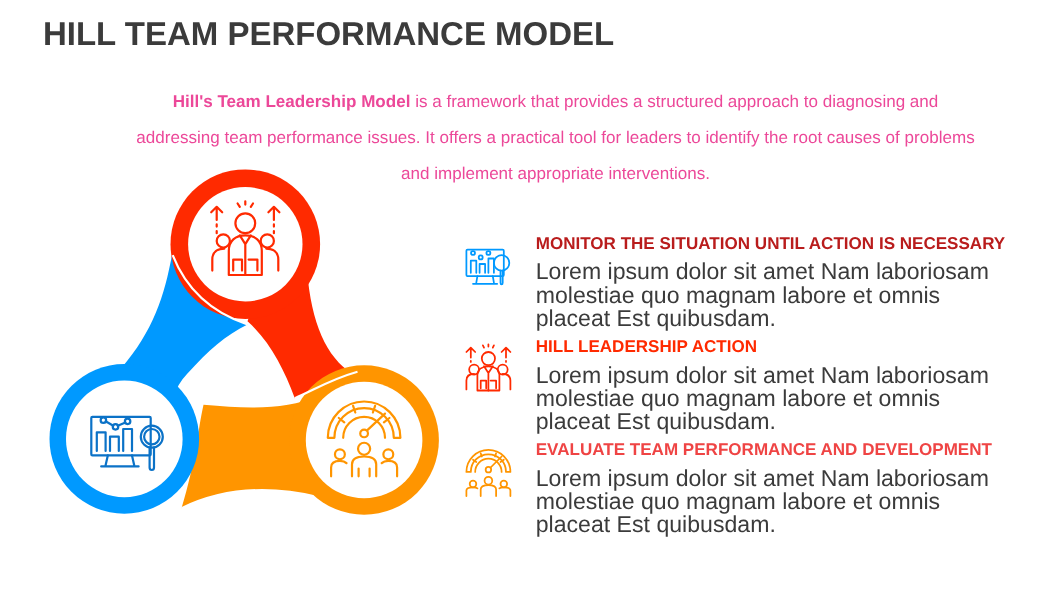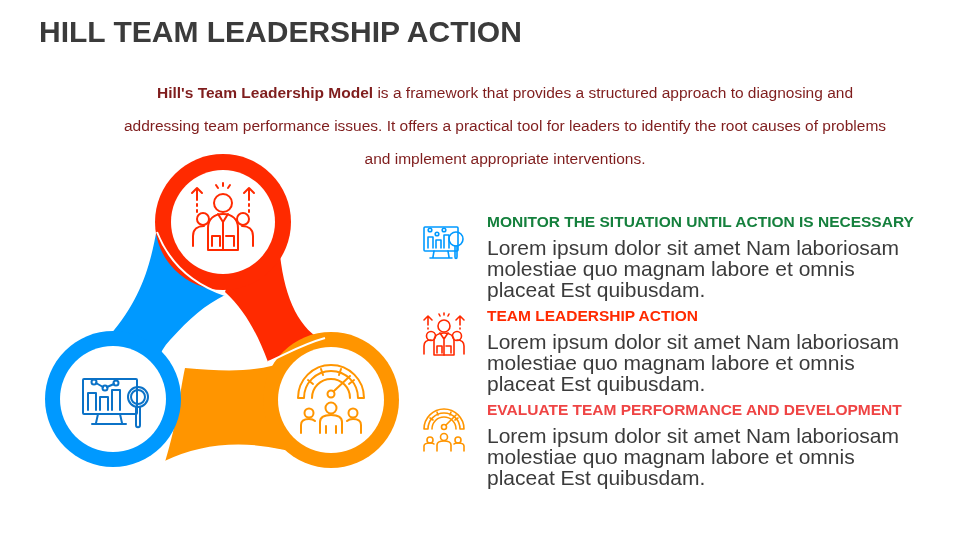--- a/index.html
+++ b/index.html
@@ -1,29 +1,29 @@
 <!DOCTYPE html>
 <html><head>
 <meta charset="utf-8">
 <style>
   html, body { margin:0; padding:0; background:#ffffff; }
   body { width:960px; height:540px; position:relative; overflow:hidden; font-family:"Liberation Sans", sans-serif; }
   .title { position:absolute; left:39px; top:15px; font-size:30px; font-weight:bold; color:#3b3b3b; letter-spacing:0px; font-family:"Liberation Sans", sans-serif; }
-  .intro { position:absolute; left:120px; top:76px; width:770px; text-align:center; font-size:15.5px; line-height:33px; color:#7f1d1d; }
+  .intro { position:absolute; left:120px; top:76px; width:770px; text-align:center; font-size:15.5px; line-height:33px; color:#ec4899; }
   .intro b { font-weight:bold; }
   .diagram { position:absolute; left:0; top:0; width:960px; height:540px; }
   .item { position:absolute; left:420px; width:500px; height:80px; }
   .item .icon { position:absolute; left:0; top:4px; width:48px; height:48px; }
   .item .head { position:absolute; left:67px; top:0; font-size:15.5px; font-weight:bold; white-space:nowrap; }
   .item .body { position:absolute; left:67px; top:24px; font-size:21px; line-height:21px; color:#3b3b3b; width:420px; }
 </style>
 </head>
 <body>
 
-<div class="title">HILL TEAM LEADERSHIP ACTION</div>
+<div class="title">HILL TEAM PERFORMANCE MODEL</div>
 
 <div class="intro"><b>Hill's Team Leadership Model</b><span> is a framework that provides a structured approach to diagnosing and addressing team performance issues. It offers a practical tool for leaders to identify the root causes of problems and implement appropriate interventions.</span></div>
 
 <svg class="diagram" viewBox="0 0 960 540" xmlns="http://www.w3.org/2000/svg">
 
   <path fill="#0099FF" d="M157,228 C150,268 140,300 110,335 L100,345 C120,360 160,380 170,420 L160,440 C150,400 150,360 170,340 C190,318 205,305 225,295 C200,285 170,265 157,228 Z"></path>
 
   <path fill="#FF9500" d="M165,462 C200,445 240,440 290,452 L300,440 L290,360 C260,372 230,372 185,368 C180,390 178,420 165,462 Z"></path>
 
   <path fill="#FF2A00" d="M225,292 C245,310 258,335 268,362 C285,355 300,345 325,342 C300,330 285,300 280,255 L240,250 Z"></path>
@@ -91,36 +91,36 @@
   <svg class="icon" viewBox="0 0 48 48" fill="none" stroke="#0099FF" stroke-width="1.6" stroke-linecap="round" stroke-linejoin="round">
     <rect x="4" y="10" width="34" height="24" rx="1"></rect>
     <path d="M14,34 L13,40 M28,34 L29,40 M10,41 L32,41"></path>
     <circle cx="10" cy="13" r="1.8"></circle>
       <circle cx="17" cy="17" r="1.8"></circle>
       <circle cx="24" cy="13" r="1.8"></circle>
     <path d="M8,31 L8,20 L13,20 L13,31 M16,31 L16,23 L21,23 L21,31 M24,31 L24,18 L29,18 L29,31"></path>
     <circle cx="36" cy="22" r="7"></circle>
     <path d="M35,29 L35,40 C35,42 37,42 37,40 L37,29"></path>
   </svg>
-  <div class="head" style="color:#15803d;">MONITOR THE SITUATION UNTIL ACTION IS NECESSARY</div>
+  <div class="head" style="color:#b91c1c;">MONITOR THE SITUATION UNTIL ACTION IS NECESSARY</div>
   <div class="body">Lorem ipsum dolor sit amet Nam laboriosam molestiae quo magnam labore et omnis placeat Est quibusdam.</div>
 </div>
 
 <div class="item" style="top:307px;">
   <svg class="icon" viewBox="0 0 48 48" fill="none" stroke="#FF2A00" stroke-width="1.6" stroke-linecap="round" stroke-linejoin="round">
     <path d="M8,14 L8,5 M4,9 L8,5 L12,9 M8,17 L8,18 M40,14 L40,5 M36,9 L40,5 L44,9 M40,17 L40,18"></path>
     <path d="M20,5 L19,3 M24,4 L24,2 M28,5 L29,3"></path>
     <circle cx="24" cy="15" r="6"></circle>
     <circle cx="11" cy="25" r="4.5"></circle>
       <circle cx="37" cy="25" r="4.5"></circle>
     <path d="M4,43 L4,35 C4,31 7,29 11,29 M44,43 L44,35 C44,31 41,29 37,29"></path>
     <path d="M14,44 L14,30 C14,25 18,22 24,22 C30,22 34,25 34,30 L34,44 Z"></path>
     <path d="M20,22 L24,28 L28,22 M24,28 L24,44 M17,42 L17,35 L22,35 L22,42 M26,35 L31,35 L31,42"></path>
   </svg>
-  <div class="head" style="color:#FF2A00;">TEAM LEADERSHIP ACTION</div>
+  <div class="head" style="color:#FF2A00;">HILL LEADERSHIP ACTION</div>
   <div class="body">Lorem ipsum dolor sit amet Nam laboriosam molestiae quo magnam labore et omnis placeat Est quibusdam.</div>
 </div>
 
 <div class="item" style="top:401px;">
   <svg class="icon" viewBox="0 0 48 48" fill="none" stroke="#FF9500" stroke-width="1.6" stroke-linecap="round" stroke-linejoin="round">
     <path d="M4,24 A20,20 0 0 1 44,24 L40,24 A16,16 0 0 0 8,24 Z"></path>
     <path d="M12,24 A12,12 0 0 1 36,24"></path>
     <path d="M10,13 L13,15 M17,7 L18,10 M31,7 L30,10 M38,13 L35,15"></path>
     <circle cx="24" cy="22" r="2.5"></circle>
     <path d="M26,20 L36,10"></path>

